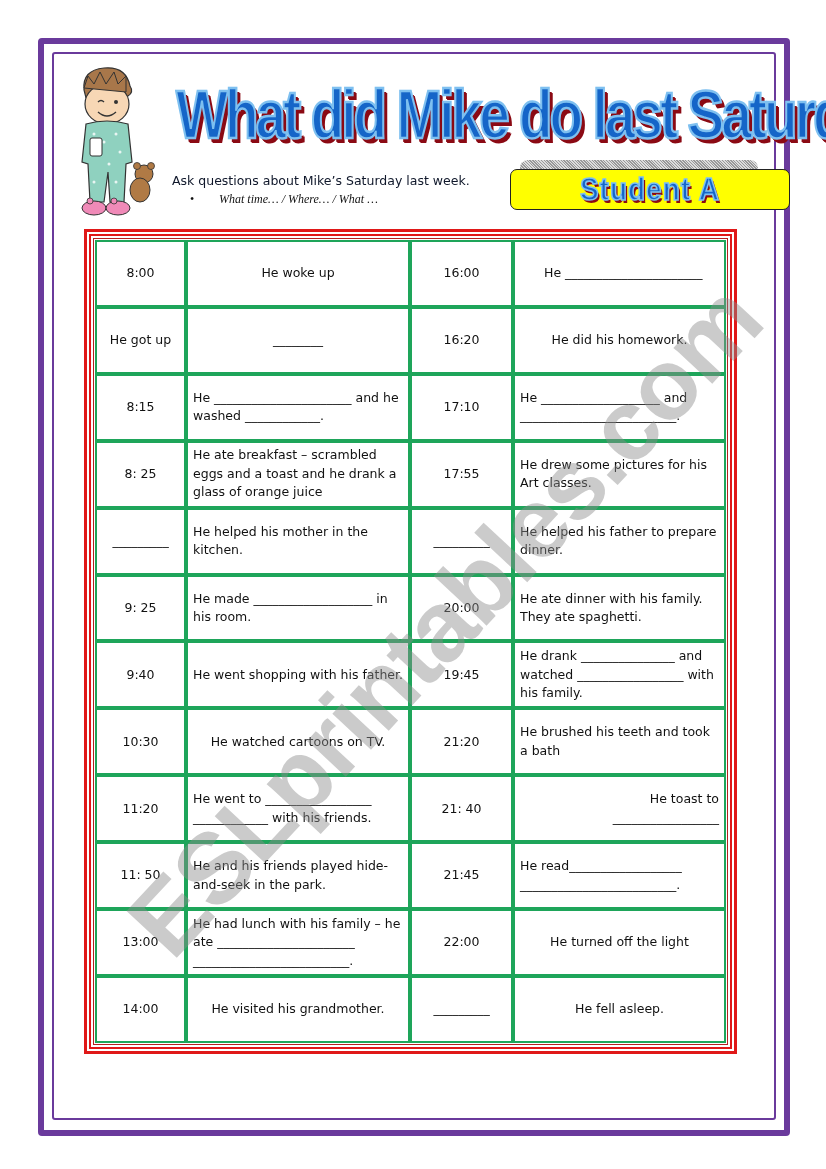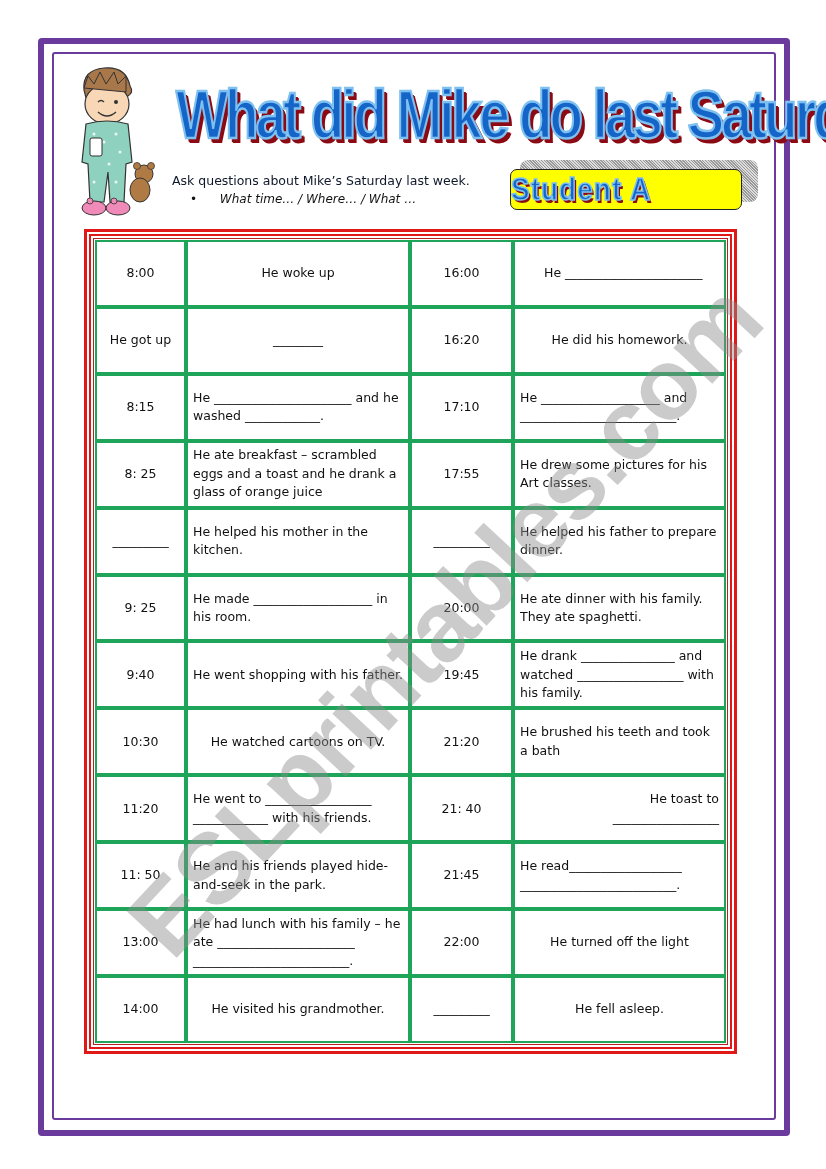--- a/index.html
+++ b/index.html
@@ -14,29 +14,29 @@
 
   
   .mascot { position:absolute; left:64px; top:62px; width:100px; height:160px; }
   .title { position:absolute; left:176px; top:74px; width:590px; height:80px;
            font-family:"Liberation Sans", sans-serif; font-weight:bold;
            font-size:55px; letter-spacing:-3px; line-height:80px;
            color:#1565c8; transform:scaleY(1.25); transform-origin:left center;
            -webkit-text-stroke:2px #7ec0f0;
            text-shadow:3px 3px 0 #8b0a14, 4px 4px 0 #8b0a14; white-space:nowrap; }
   .instruction { position:absolute; left:172px; top:173px; font-size:12.5px; color:#0f172a; }
-  .hint { position:absolute; left:190px; top:192px; font-size:12px; font-style:italic; color:#111; }
+  .hint { position:absolute; left:190px; top:192px; font-size:12px; font-style:italic; color:#111;font-family:Liberation Serif, serif; }
   .hint .bullet { display:inline-block; width:26px; font-style:normal; }
 
   .badge-shadow { position:absolute; left:520px; top:160px; width:238px; height:42px;
                   border-radius:8px;
                   background:repeating-linear-gradient(45deg,#999 0 1px,#ddd 1px 2px); }
-  .badge { position:absolute; left:510px; top:169px; width:232px; height:41px;
+  .badge { position:absolute; left:510px; top:169px; width:280px; height:41px;
            background:#ffff00; border:1.5px solid #222; border-radius:7px; box-sizing:border-box;
-           display:flex; align-items:center; justify-content:flex-start; }
+           display:flex; align-items:center; justify-content:center; }
   .badge span { font-family:"Liberation Sans", sans-serif; font-weight:bold; font-size:28px;
                 color:#1565c8; -webkit-text-stroke:1.5px #7ec0f0; letter-spacing:1px;
                 text-shadow:2px 2px 0 #8b0a14; transform:scaleY(1.15); display:inline-block; }
 
   
   .table-wrap { position:absolute; left:84px; top:229px; width:653px; height:825px;
                 border:3px solid #e01818; box-sizing:border-box; padding:2px; }
   .table-wrap2 { width:100%; height:100%; border:2px solid #e01818; box-sizing:border-box; padding:2px; }
   .table-wrap3 { width:100%; height:100%; border:1px solid #b52020; box-sizing:border-box; }
 

